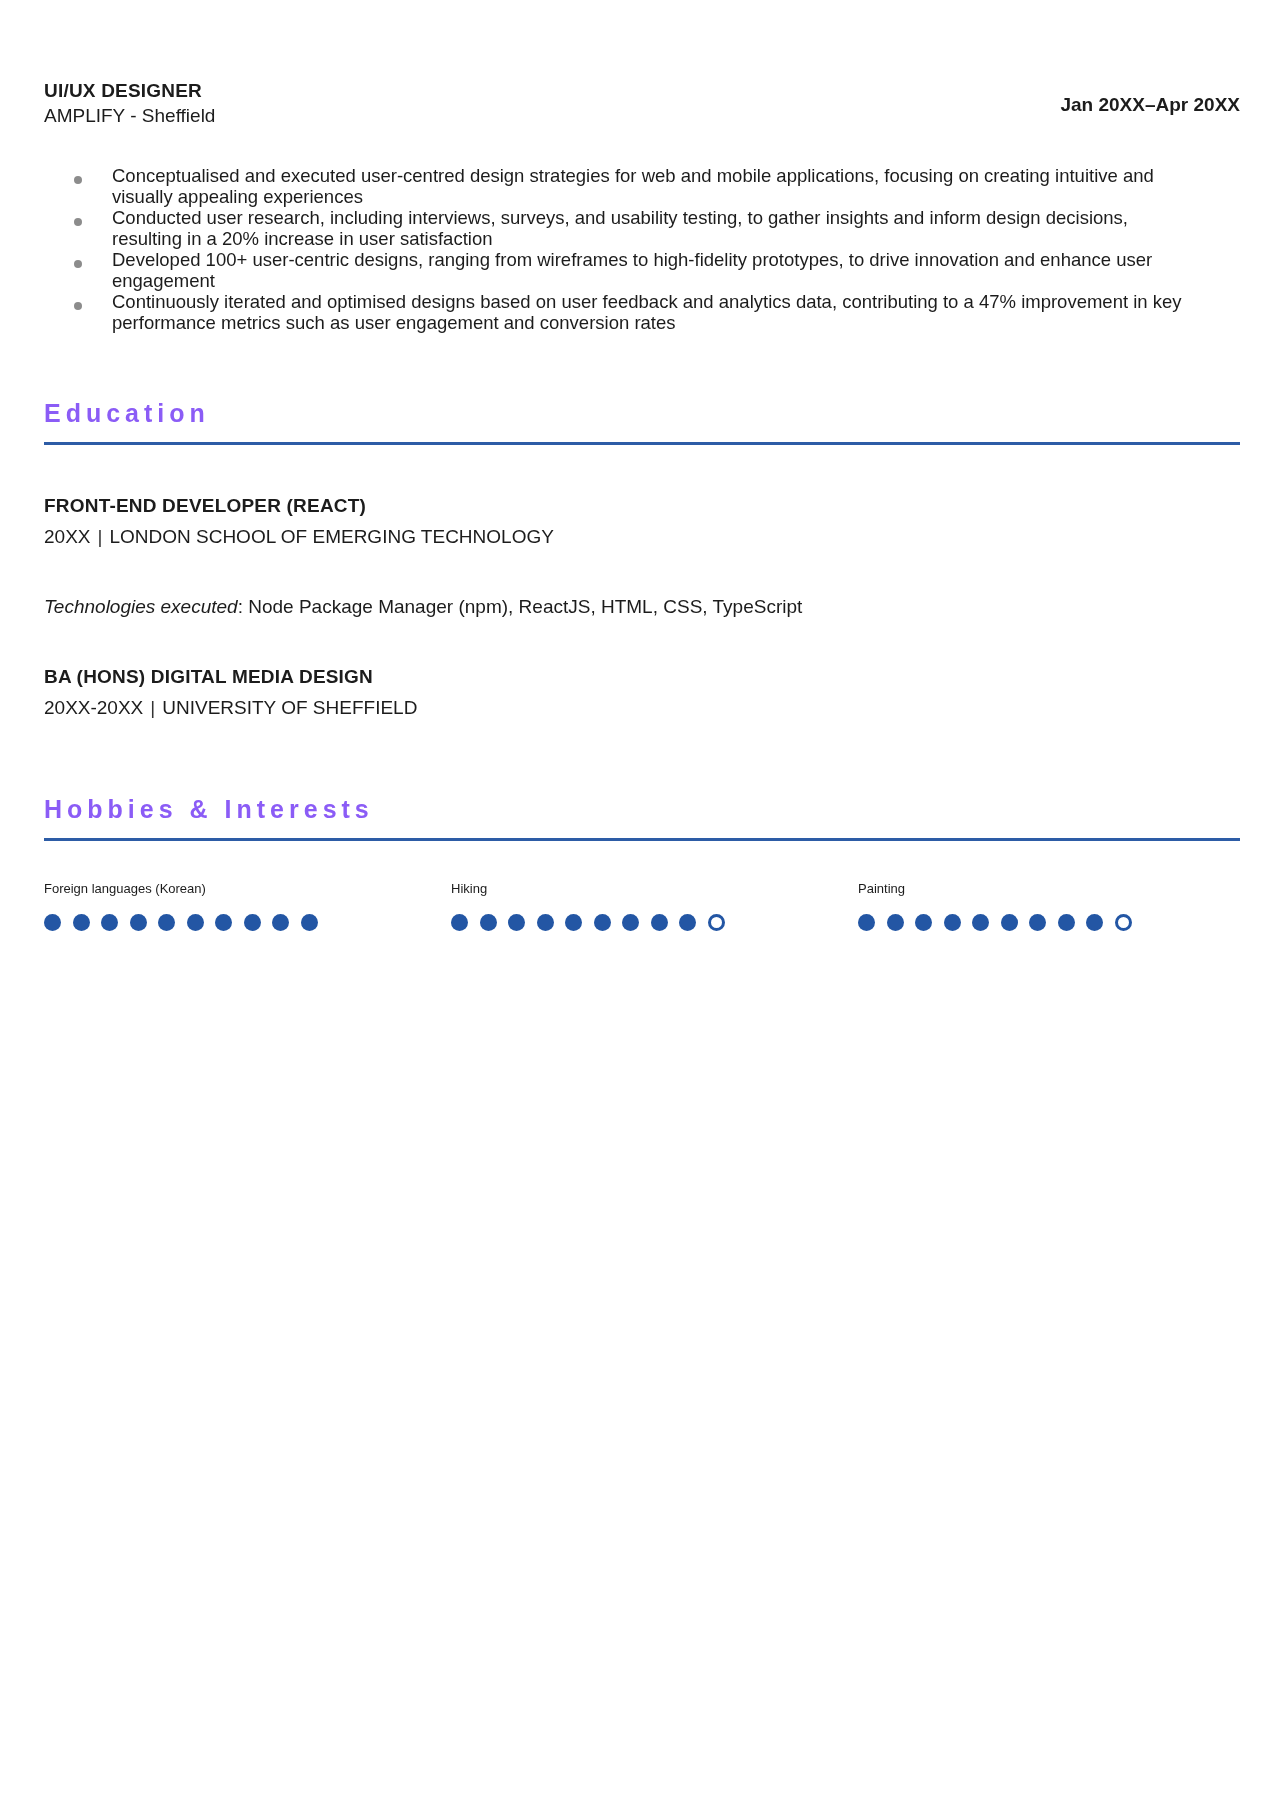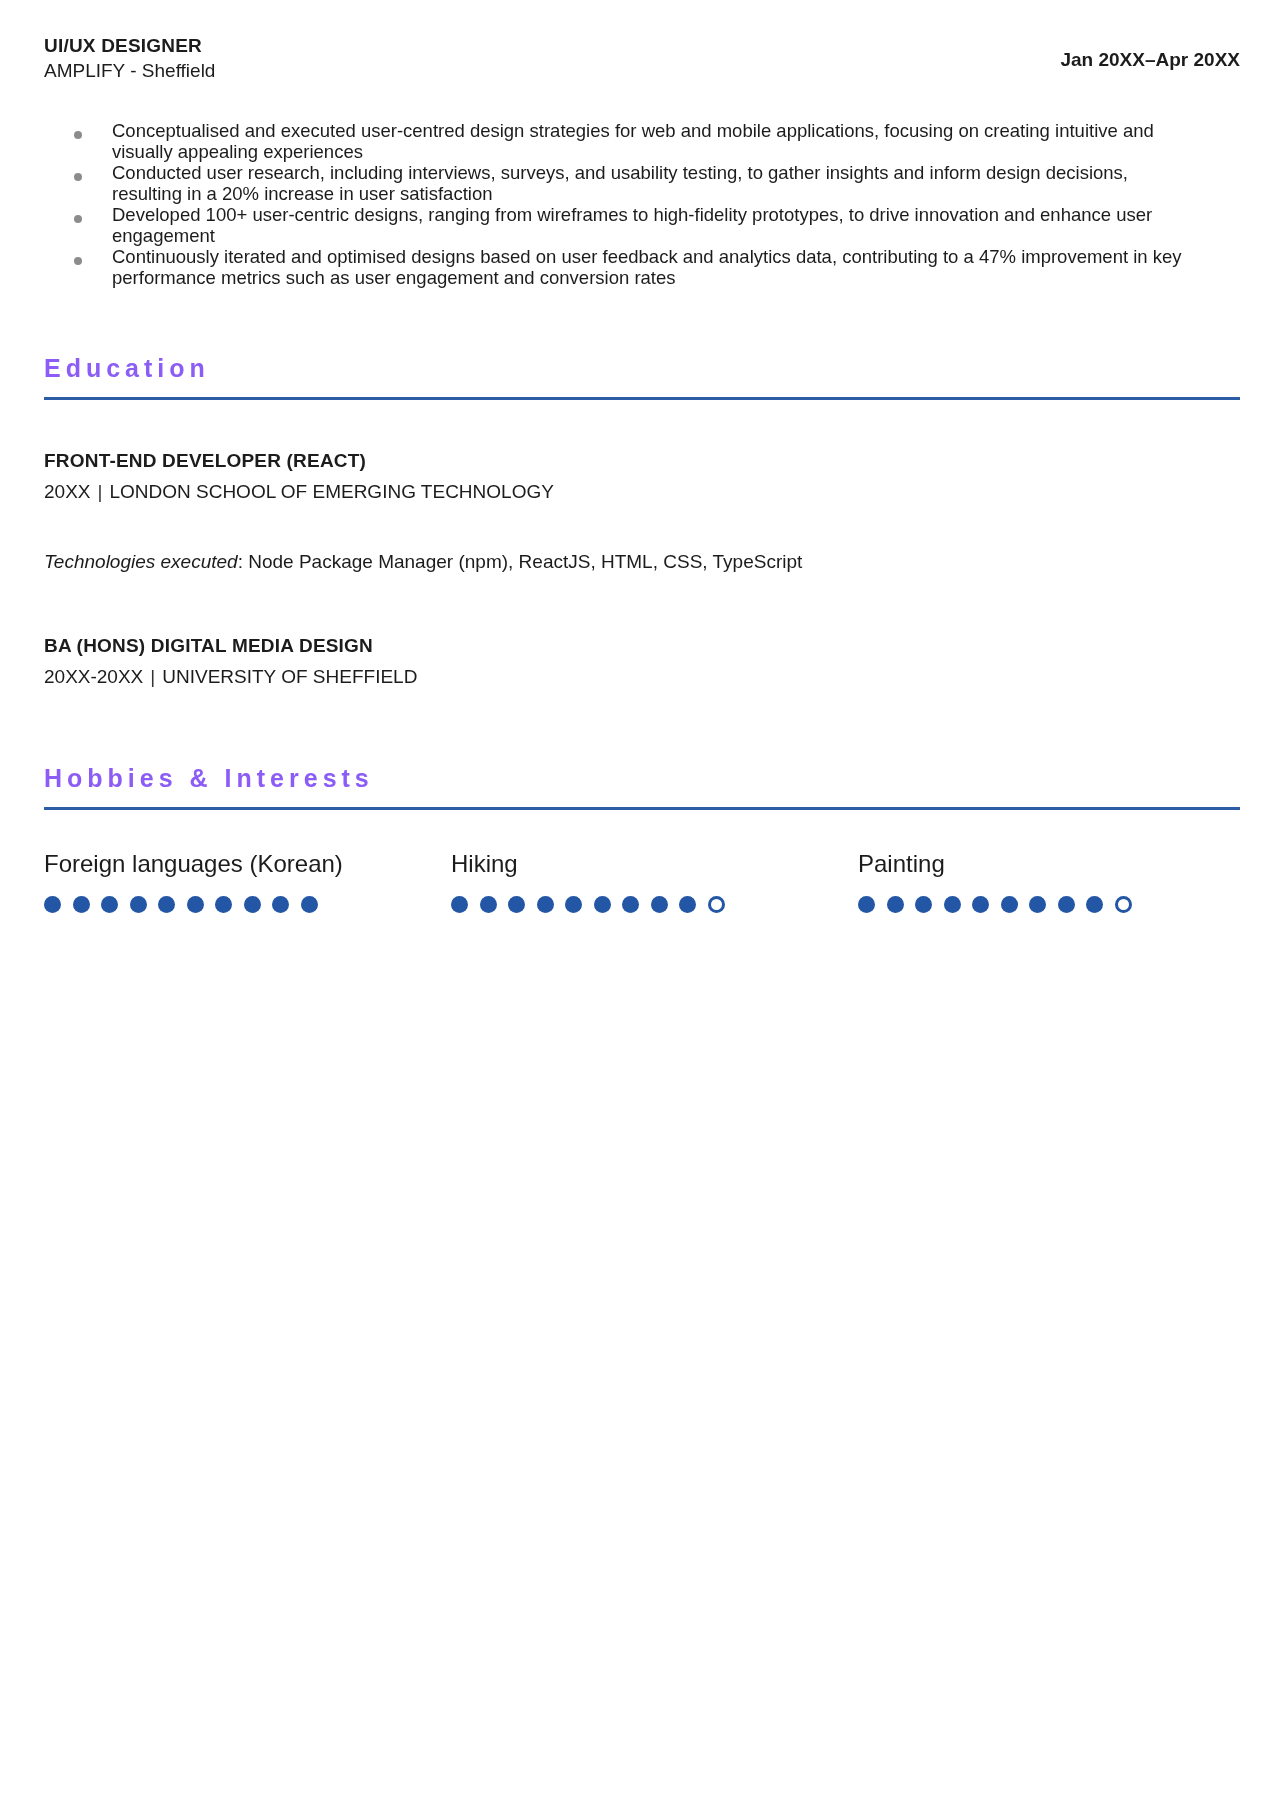--- a/index.html
+++ b/index.html
@@ -6,21 +6,21 @@
   html, body { background: #ffffff; }
   body {
     width: 1280px;
     height: 1811px;
     font-family: "Liberation Sans", sans-serif;
     color: #1c1c1c;
     position: relative;
     overflow: hidden;
   }
   .page {
-    padding: 35px 40px 0 44px;
+    padding: 80px 40px 0 44px;
     width: 100%;
     height: 100%;
   }
 
   
   .header-row {
     display: flex;
     justify-content: space-between;
     align-items: flex-start;
   }
@@ -100,30 +100,30 @@
     font-weight: normal;
     color: #333;
     margin: 0 7px;
   }
   .edu-entry-1 { margin-top: 50px; }
   .tech-line {
     font-size: 19px;
     margin-top: 48px;
   }
   .tech-line .tech-label { font-style: italic; }
-  .edu-entry-2 { margin-top: 62px; }
+  .edu-entry-2 { margin-top: 48px; }
 
   
   .hobby-row {
     display: flex;
     margin-top: 40px;
   }
   .hobby-col { flex: 0 0 407px; }
   .hobby-col:last-child { flex: 1; }
-  .hobby-label { font-size: 24px; }
+  .hobby-label { font-size: 13px; }
   .dots {
     margin-top: 18px;
     display: flex;
     align-items: center;
   }
   .dot {
     width: 17px;
     height: 17px;
     border-radius: 50%;
     margin-right: 11.5px;

